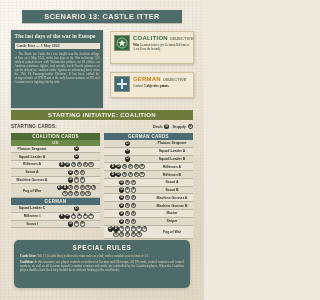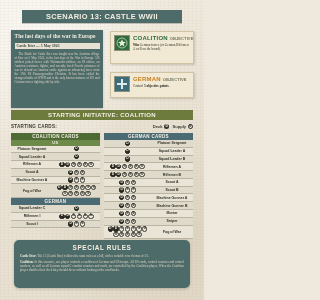--- a/index.html
+++ b/index.html
@@ -197,21 +197,21 @@
   .sr-p b { color: #f6f1e5; }
 </style>
 </head>
 <body>
 
 <div class="paper-bg"></div>
 
 <div class="page">
 
   <div class="title-banner">
-    <span class="t">SCENARIO 13: CASTLE WWII</span>
+    <span class="t">SCENARIO 13: CASTLE ITTER</span>
   </div>
 
   <div class="intro">
     <div class="intro-head">The last days of the war in Europe</div>
     <div class="date-box">Castle Itter — 5 May 1945</div>
     <div class="intro-body">The Battle for Castle Itter was fought near the Austrian village of Itter on 5 May 1945, in the last days of the War in Europe. US soldiers joined forces with Wehrmacht soldiers, an SS officer, an Austrian resistance fighter, and recently freed French prisoners of war to defend an Austrian castle against an advancing force from the 17th SS Panzergrenadier Division. It has been called the strangest battle of WWII and is the only known instance of US and German forces fighting side by side.</div>
   </div>
 
   <div class="obj coalition">
     <div class="obj-badge coal">

